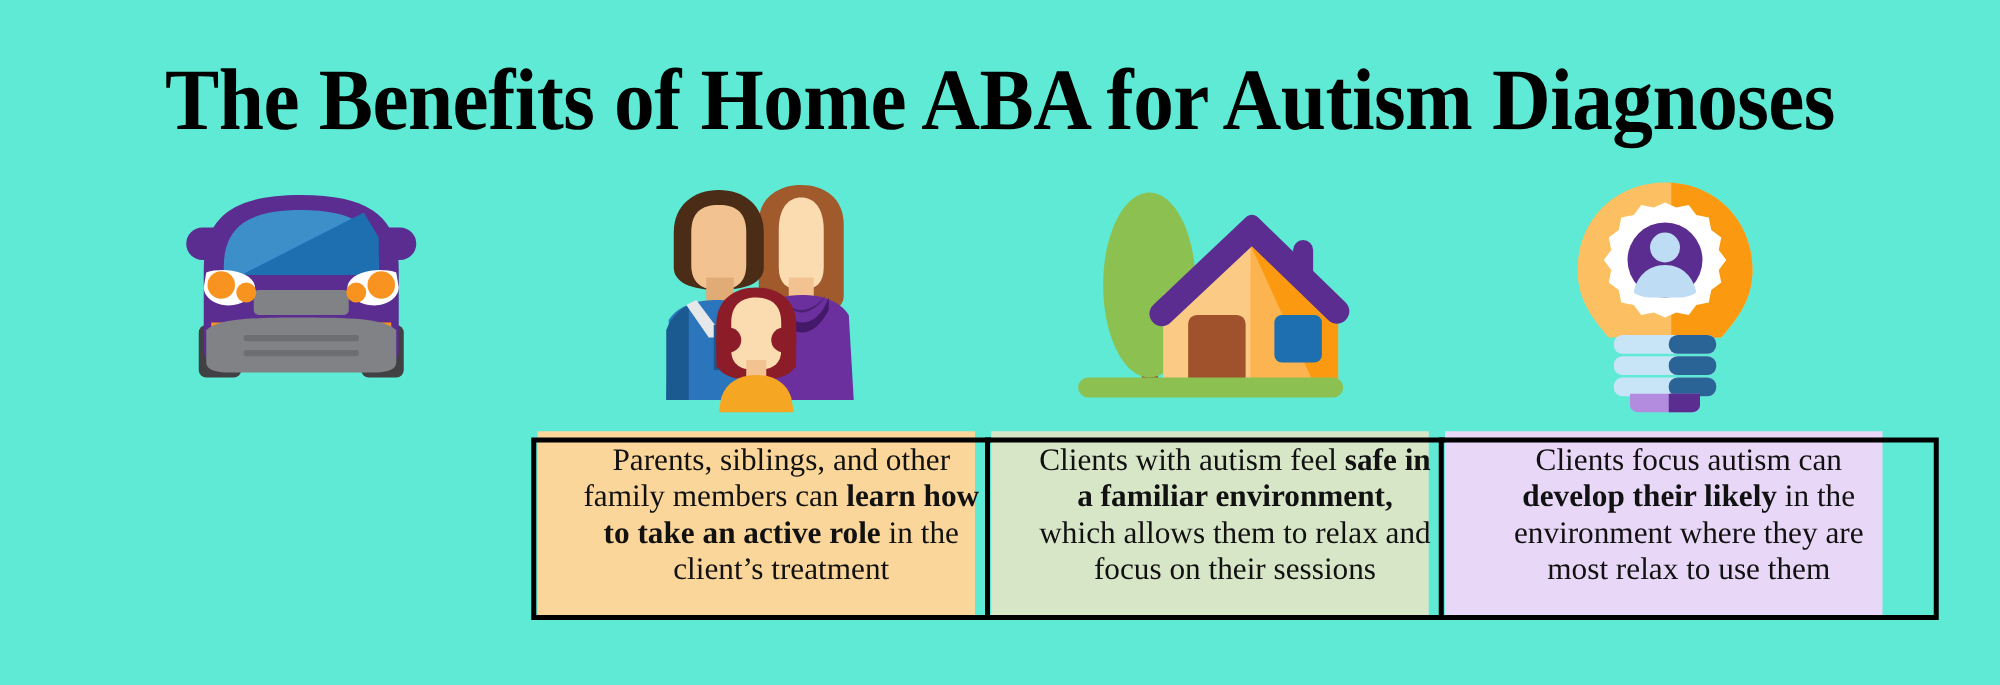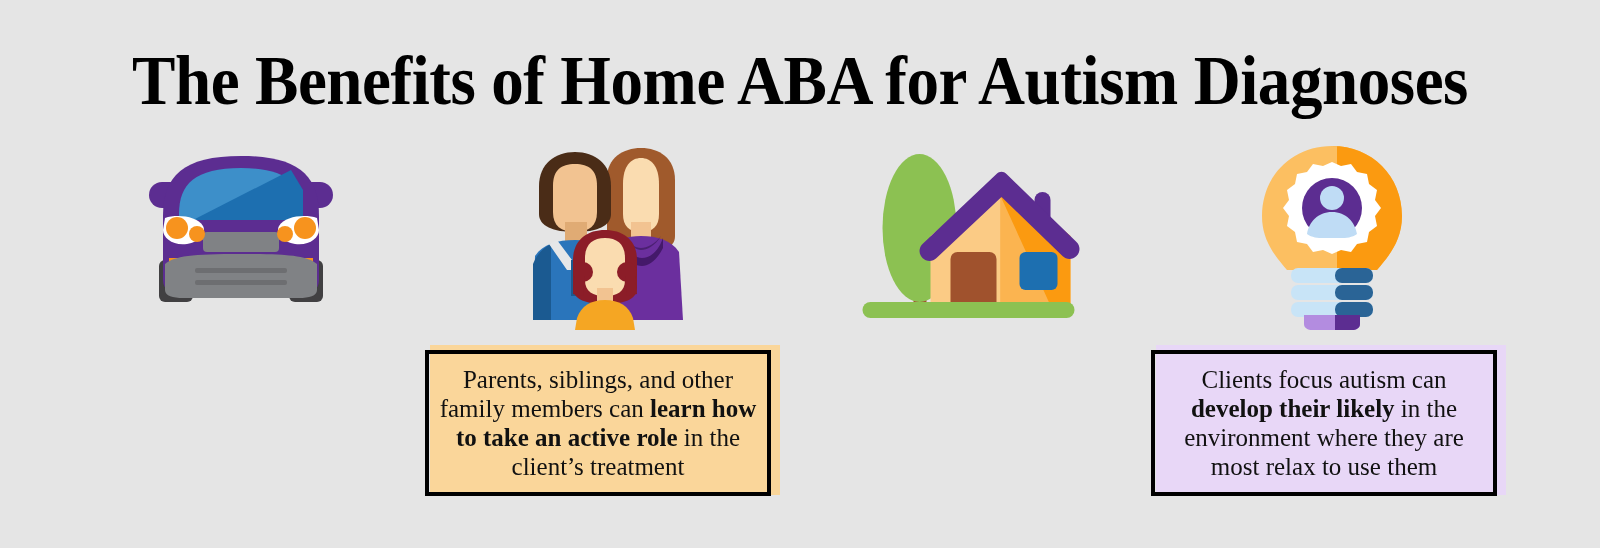--- a/index.html
+++ b/index.html
@@ -10,21 +10,21 @@
     width: 1600px;
     height: 548px;
     background: #f2f9fd;
     font-family: "Liberation Serif", "DejaVu Serif", serif;
     overflow: hidden;
   }
   #infographic {
     position: relative;
     width: 1600px;
     height: 548px;
-    background: #e5e5e5;
+    background: #5eead4;
   }
 
   
   #title {
     position: absolute;
     left: 0;
     top: 40px;
     width: 1600px;
     text-align: center;
     font-family: "Liberation Serif", "DejaVu Serif", serif;
@@ -74,26 +74,25 @@
     position: absolute;
     left: 5px;
     top: 0px;
     width: 350px;
     height: 150px;
   }
   .box-outline {
     position: absolute;
     left: 0px;
     top: 5px;
-    width: 346px;
+    width: 400px;
     height: 146px;
     border: 4px solid #000000;
     box-sizing: border-box;
     display: flex;
-    align-items: center;
     justify-content: center;
   }
   .box-text {
     position: relative;
     width: 330px;
     text-align: center;
     font-family: "Liberation Serif", "DejaVu Serif", serif;
     font-size: 25px;
     line-height: 29px;
     color: #111111;
@@ -198,20 +197,28 @@
 
         <path d="M66 104 L140 34 C143 31 147 31 150 34 L220 102 C224 106 224 112 220 116 C216 120 210 120 206 116 L145 57 L80 118 C76 122 70 122 66 118 C62 114 62 108 66 104 Z" fill="#5c2d91"></path>
 
         <rect x="94" y="112" width="46" height="58" rx="7" fill="#a0522d"></rect>
 
         <rect x="163" y="112" width="38" height="38" rx="6" fill="#1d6fb0"></rect>
 
         <rect x="6" y="162" width="212" height="16" rx="8" fill="#8cc152"></rect>
       </svg>
     </div>
+    <div class="box">
+      <div class="box-fill" style="background:#d8e6c8"></div>
+      <div class="box-outline">
+        <div class="box-text">
+          <span>Clients with autism feel </span><b>safe in a familiar environment,</b><span> which allows them to relax and focus on their sessions</span>
+        </div>
+      </div>
+    </div>
   </div>
 
   <div class="column" id="col-3">
     <div class="icon-area">
       <svg class="icon-svg" width="170" height="190" viewBox="0 0 170 190">
 
         <path d="M85 6 C125 6 155 36 155 76 C155 102 140 118 130 130 L40 130 C30 118 15 102 15 76 C15 36 45 6 85 6 Z" fill="#fcbf61"></path>
         <path d="M85 6 C125 6 155 36 155 76 C155 102 140 118 130 130 L90 130 L90 6 Z" fill="#fb9a10"></path>
 
         <path d="M85 22 L94 26 L104 24 L110 32 L120 34 L122 44 L130 50 L128 60 L134 68 L128 76 L130 86 L122 92 L120 102 L110 104 L104 112 L94 110 L85 114 L76 110 L66 112 L60 104 L50 102 L48 92 L40 86 L42 76 L36 68 L42 60 L40 50 L48 44 L50 34 L60 32 L66 24 L76 26 Z" fill="#ffffff"></path>

